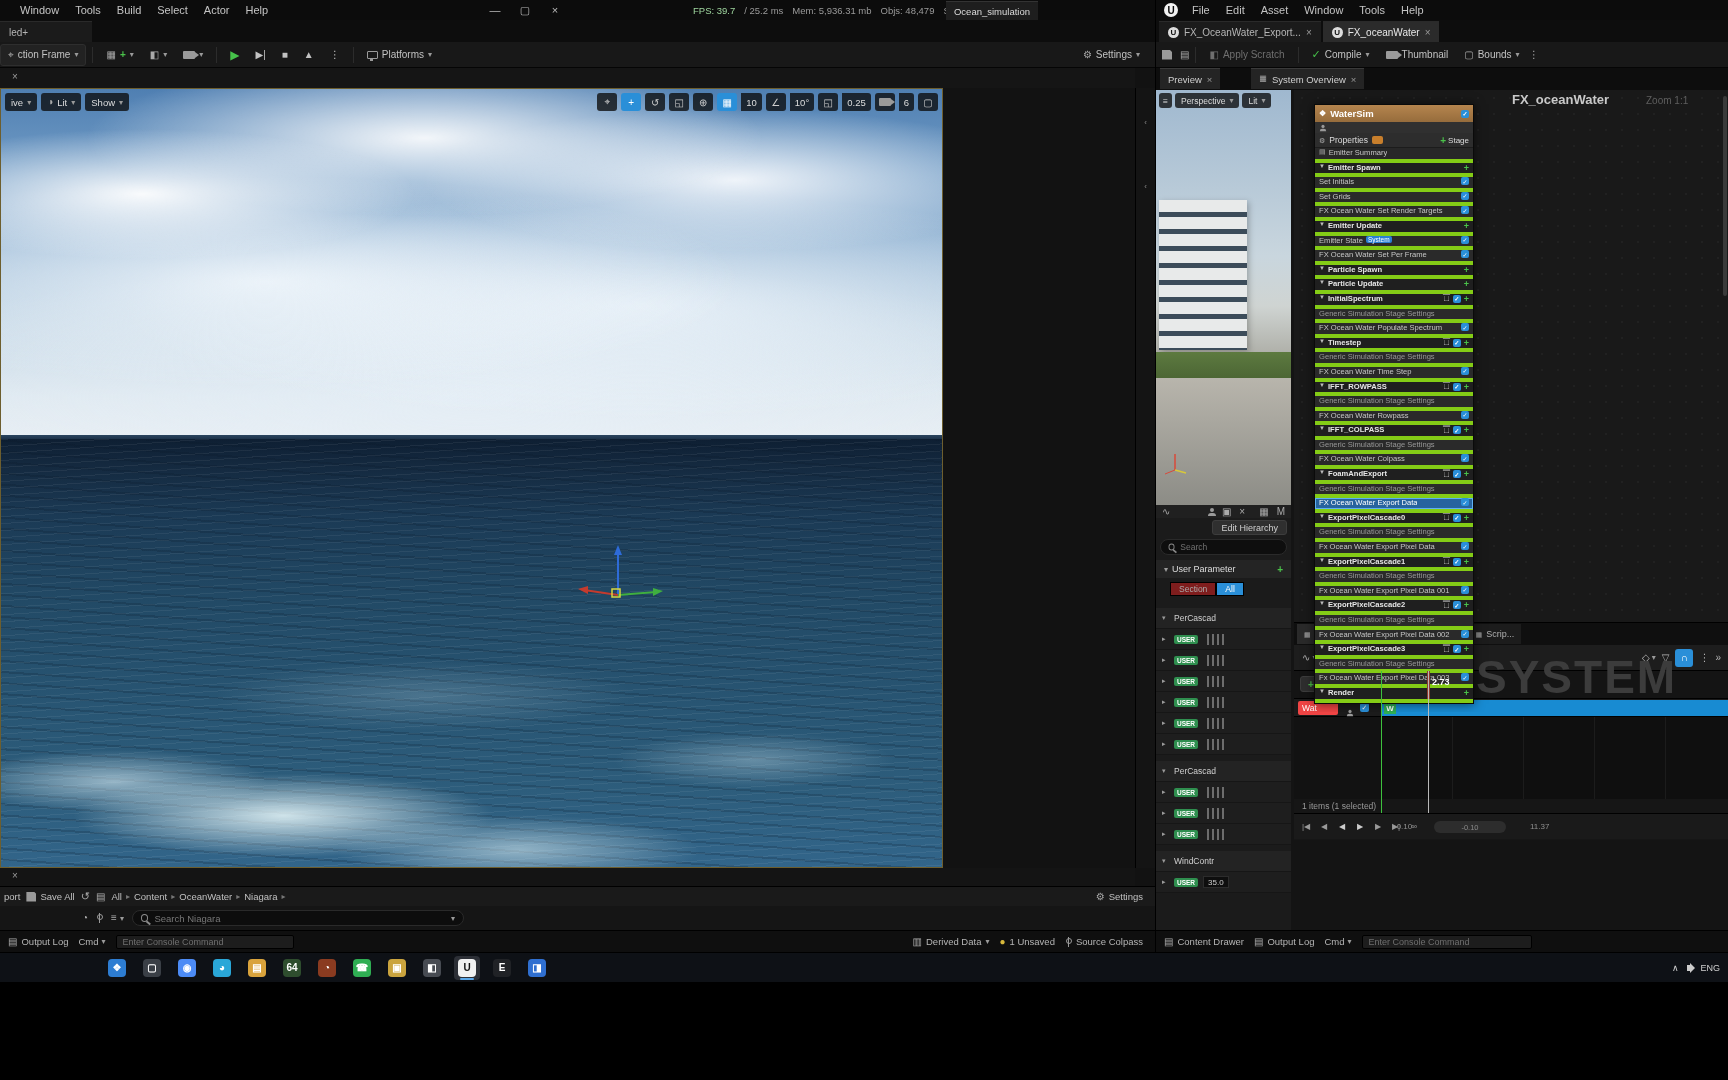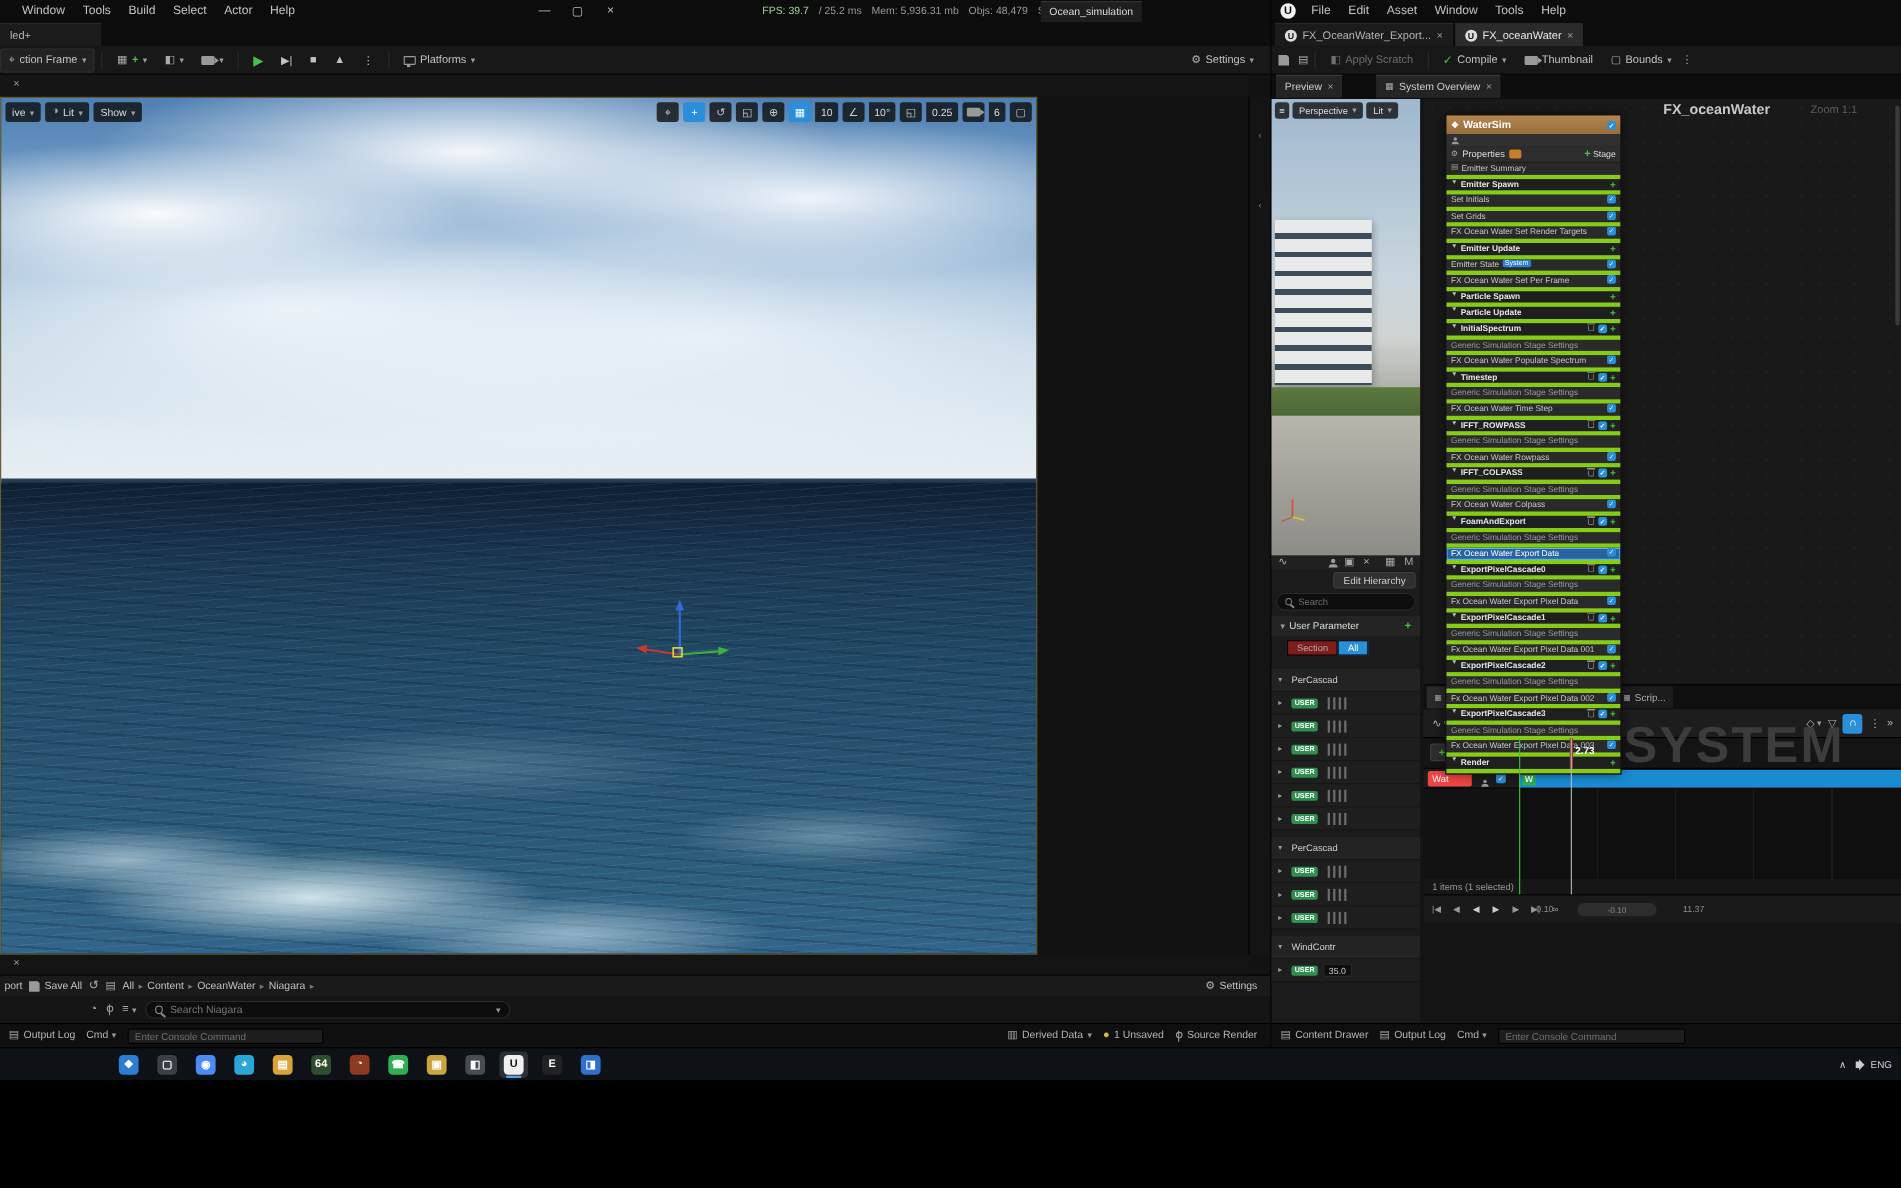--- a/index.html
+++ b/index.html
@@ -403,21 +403,21 @@
       <span class="ic">▥</span>
       <span>Derived Data</span>
         <span class="car">▾</span>
     </span>
     <span class="bar" style="gap:4px">
       <span class="ic" style="color:#d8b93c">●</span>
       <span>1 Unsaved</span>
     </span>
     <span class="bar" style="gap:4px;margin-right:4px">
       <span class="i-branch" style="filter:hue-rotate(0deg)"></span>
-      <span>Source Render</span>
+      <span>Source Colpass</span>
     </span>
   </div>
 </section>
 
 <section id="nia-win">
 
   <div class="titlebar">
     <span class="ue-logo">U</span>
     <div class="bar">
 

